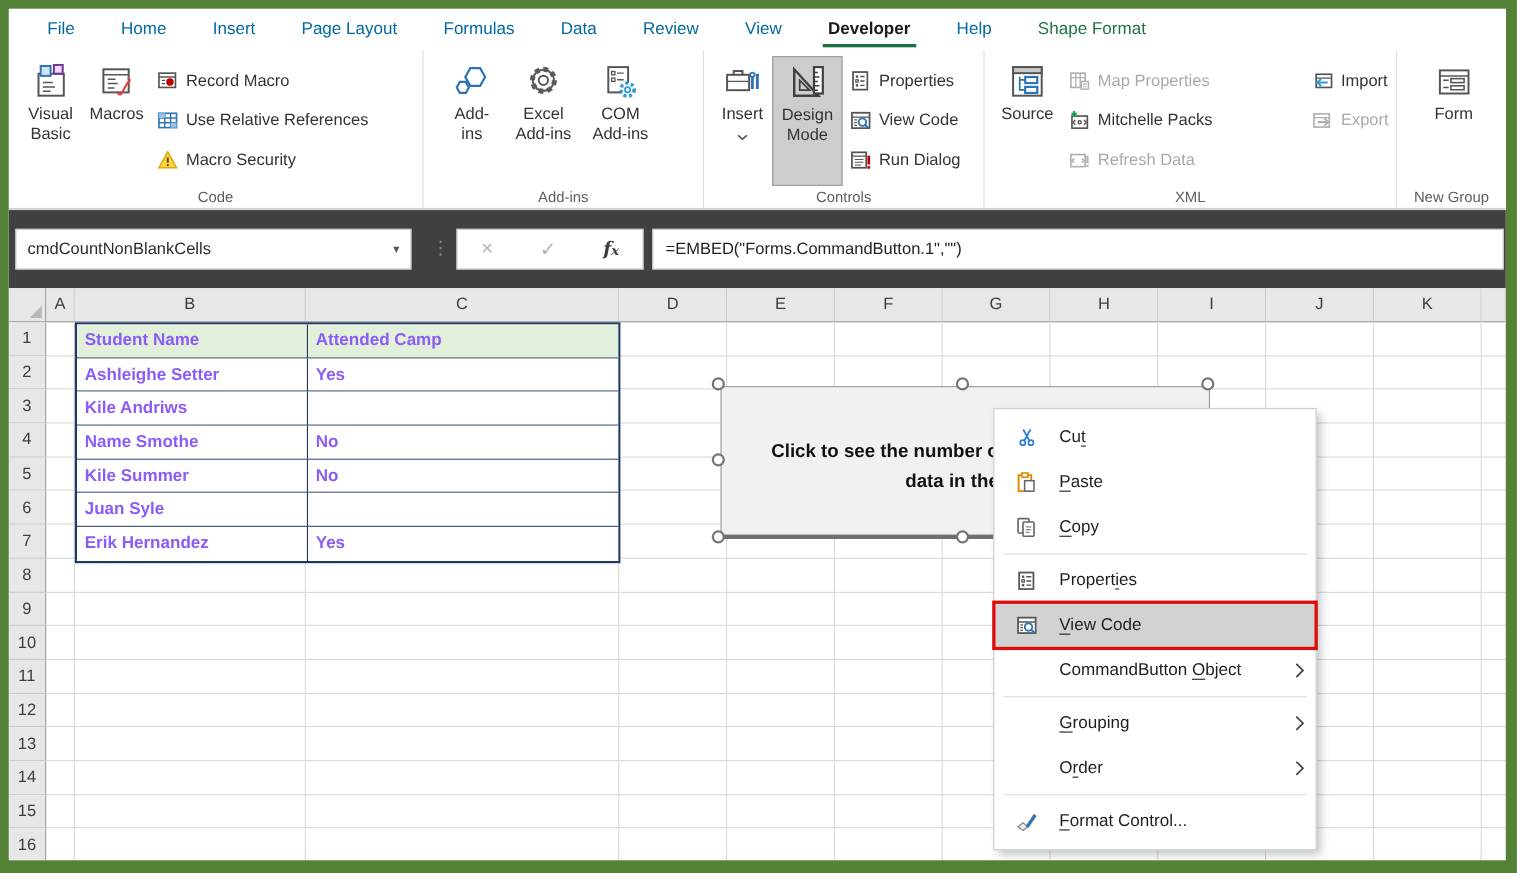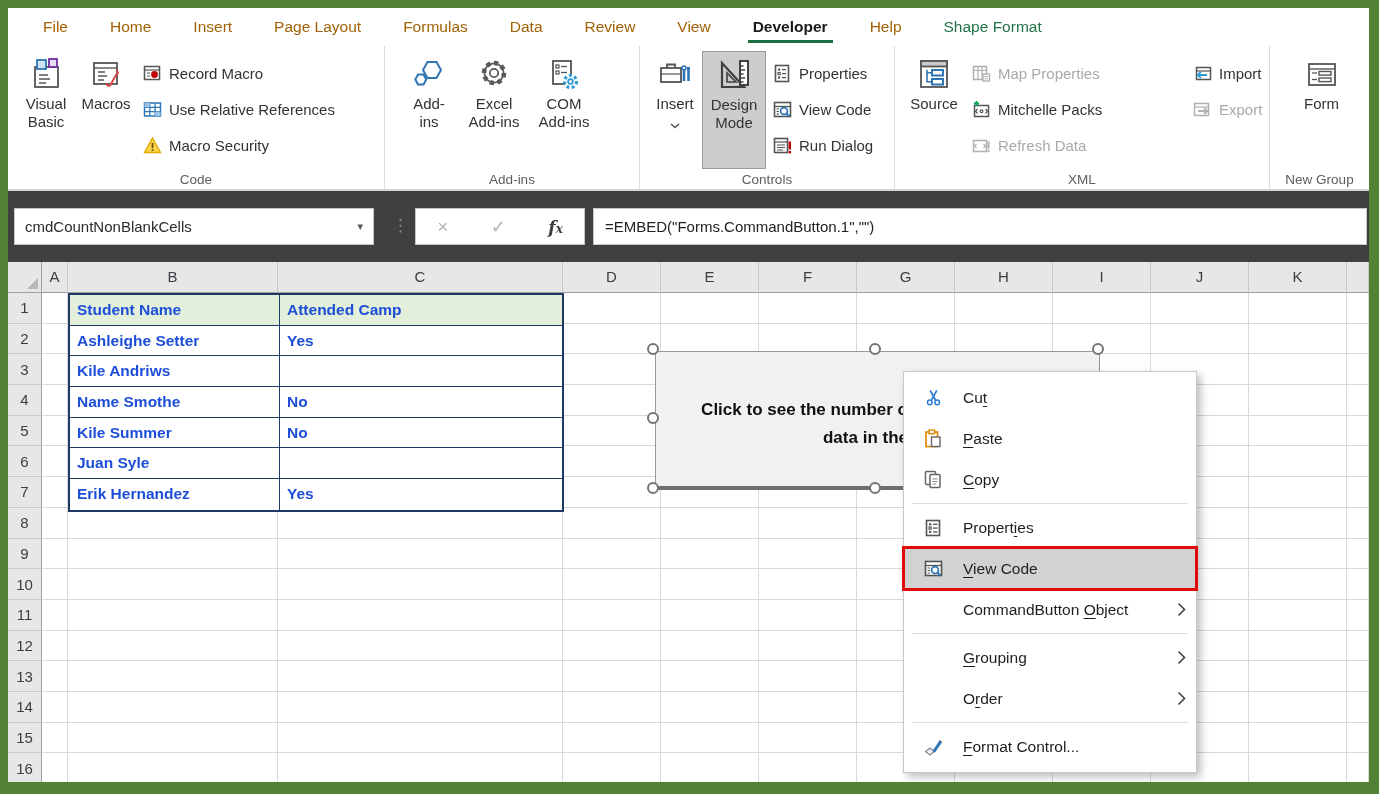--- a/index.html
+++ b/index.html
@@ -7,21 +7,21 @@
   body {
     font-family: "Liberation Sans", sans-serif;
     border-style: solid; border-color:#538135;
     border-width: 8px 10px 12px 8px;
     background:#fff; overflow:hidden; position:relative;
   }
   #app { position:relative; width:1361px; height:774px; background:#fff; }
 
   
   .tabbar { position:absolute; top:0; left:0; right:0; height:38px; display:flex; align-items:stretch; padding-left:14px; background:#fff; }
-  .tab { padding:0 21px; font-size:15.5px; color:#a16207; line-height:38px; position:relative; white-space:nowrap; }
+  .tab { padding:0 21px; font-size:15.5px; color:#0369a1; line-height:38px; position:relative; white-space:nowrap; }
   .tab.active { font-weight:700; color:#1a1a1a; }
   .tab.active::after { content:''; position:absolute; left:16px; right:16px; bottom:3px; height:3px; background:#1d6f42; }
   .tab.contextual { color:#217346; }
 
   
   .ribbon { position:absolute; top:38px; left:0; right:0; height:145px; background:#fff; border-bottom:2px solid #d4d4d4; display:flex; }
   .group { position:relative; height:100%; border-right:1px solid #dcdcdc; padding:5px 4px 20px 8px; display:flex; }
   .group-label { position:absolute; bottom:2px; left:0; right:0; text-align:center; font-size:13.5px; color:#5d5d5d; }
   .bigbtn { width:60px; display:flex; flex-direction:column; align-items:center; padding-top:4px; font-size:15px; color:#333; line-height:18px; text-align:center; }
   .bigbtn .icon32 { height:40px; display:flex; align-items:center; justify-content:center; }
@@ -49,21 +49,21 @@
   .corner { width:34px; background:#e7e7e7; border-right:1px solid #9f9f9f; border-bottom:1px solid #9f9f9f; position:relative; }
   .corner::after { content:''; position:absolute; right:3px; bottom:3px; border-style:solid; border-width:0 0 11px 11px; border-color:transparent transparent #b8b8b8 transparent; }
   #rows { position:absolute; top:285px; left:0; right:0; bottom:0; overflow:hidden; }
   .row { display:flex; height:30.7px; }
   .rh { width:34px; flex:0 0 34px; background:#e7e7e7; border-right:1px solid #9f9f9f; border-bottom:1px solid #c9c9c9; text-align:center; font-size:15px; color:#3c3c43; display:flex; align-items:center; justify-content:center; }
   .cell { border-right:1px solid #d9d9d9; border-bottom:1px solid #d9d9d9; }
 
   
   .datatable { position:absolute; left:60px; top:285px; width:496px; border:2px solid #1f3864; background:#fff; }
   .trow { display:flex; height:30.7px; }
-  .tcell { border-right:1.5px solid #1f3864; border-bottom:1.5px solid #1f3864; padding-left:7px; display:flex; align-items:center; font-size:15.5px; font-weight:600; color:#1d4ed8; background:#fff; }
+  .tcell { border-right:1.5px solid #1f3864; border-bottom:1.5px solid #1f3864; padding-left:7px; display:flex; align-items:center; font-size:15.5px; font-weight:600; color:#8b5cf6; background:#fff; }
   .tcell.c0 { width:210px; flex:0 0 210px; }
   .tcell.c1 { flex:1; border-right:none; }
   .trow:last-child .tcell { border-bottom:none; }
   .trow.thead .tcell { background:#e2efda; font-weight:700; }
 
   
   .cmdbtn { position:absolute; left:647px; top:343px; width:445px; height:139px; background:#f1f1f1; border:1px solid #999; border-bottom:4px solid #6f6f6f; }
   .btn-text { position:absolute; left:0; top:44px; width:252px; text-align:right; font-size:17px; font-weight:600; color:#111; line-height:28px; white-space:nowrap; }
   .handle { position:absolute; width:12px; height:12px; border-radius:50%; background:#fff; border:2px solid #757575; z-index:5; }
 

